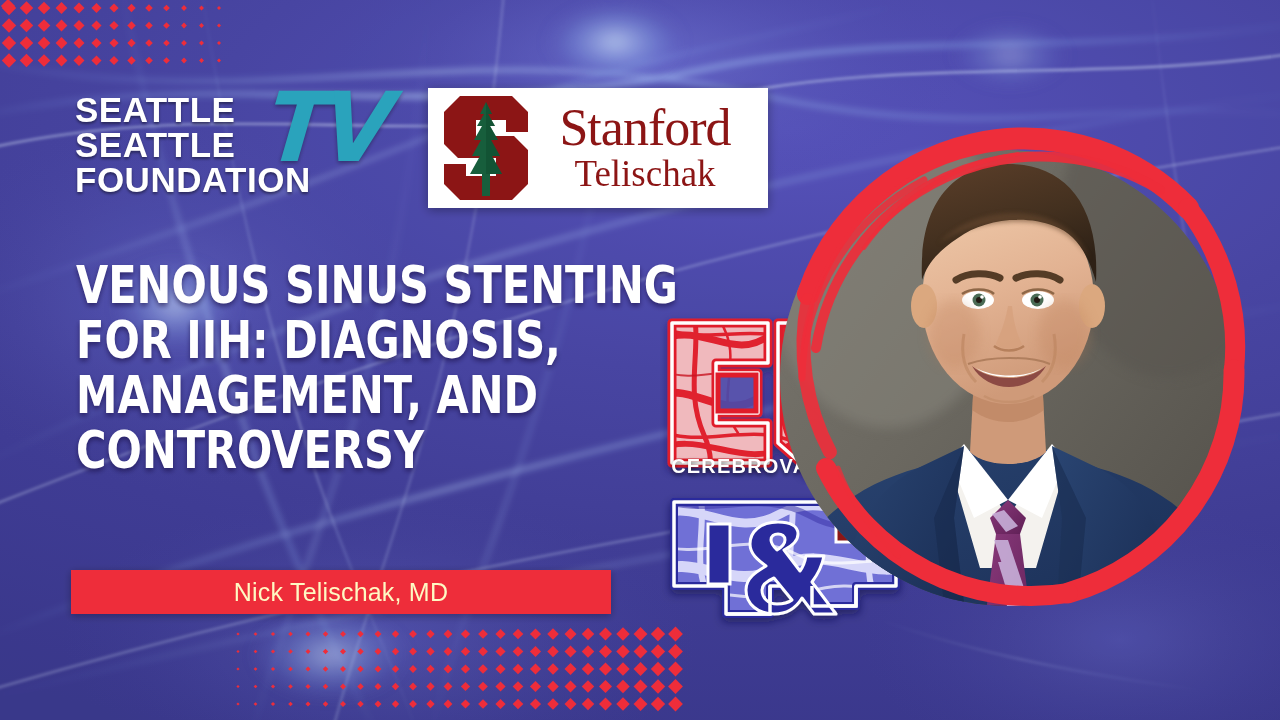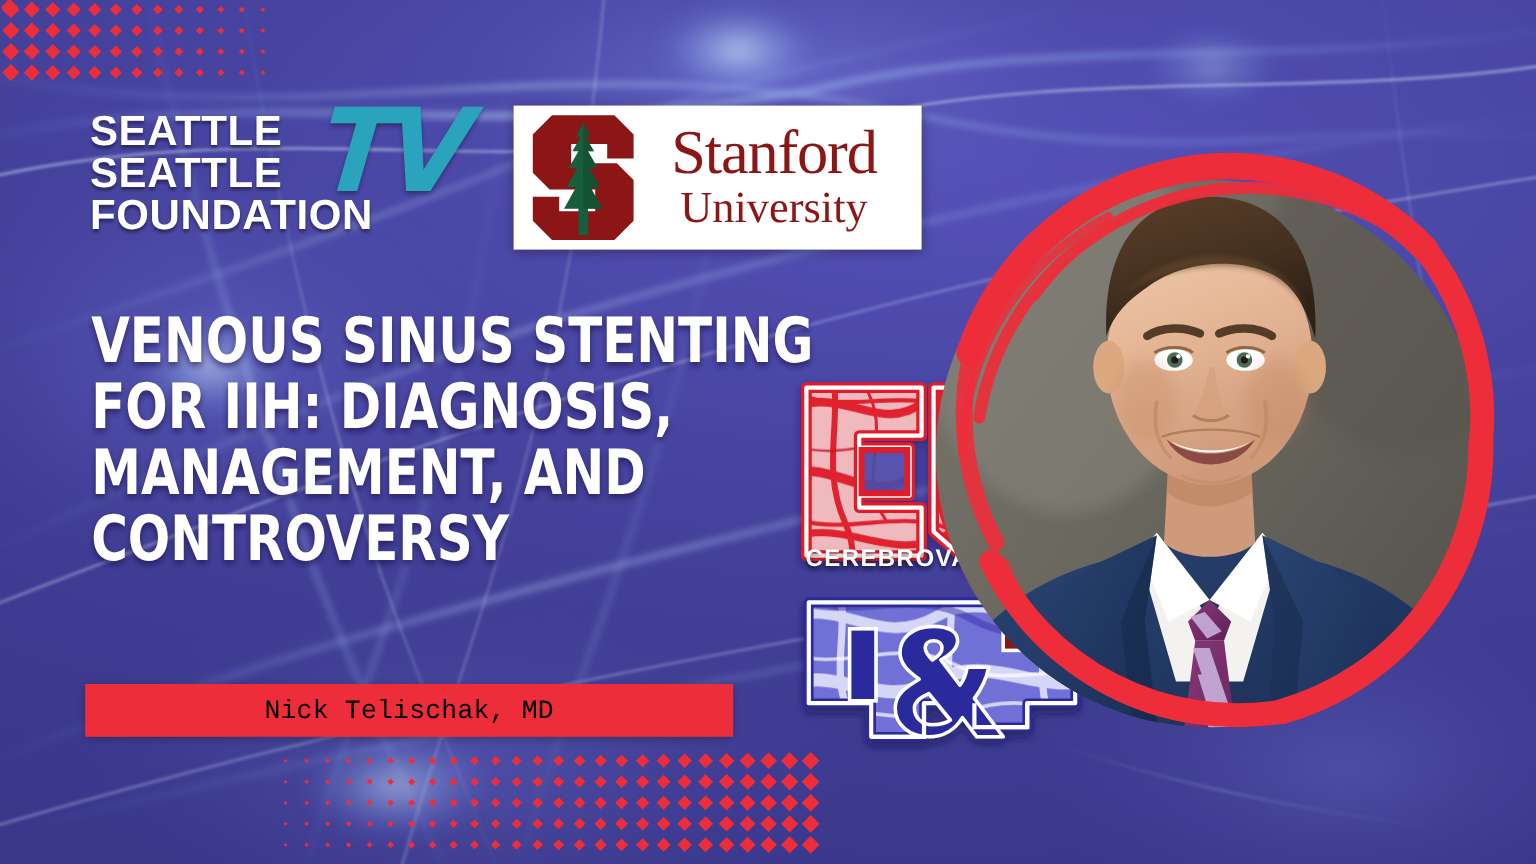--- a/index.html
+++ b/index.html
@@ -101,22 +101,22 @@
 
   
   .speaker-bar{
     position:absolute;left:71px;top:570px;
     width:540px;height:44px;
     background:#ee2d3a;
     display:flex;align-items:center;justify-content:center;
     box-shadow:0 2px 8px rgba(0,0,0,.30);
   }
   .speaker-name{
-    color:#000000;font-size:22px;line-height:25px;letter-spacing:.2px;
-    font-family:Liberation Mono, monospace;
+    color:#fef9c3;font-size:25px;line-height:25px;letter-spacing:.2px;
+    font-family:Liberation Sans, sans-serif;
   }
 
   
   .cvlogo{position:absolute;left:660px;top:305px;width:250px;height:180px;}
   .irlogo{position:absolute;left:660px;top:488px;width:250px;height:152px;}
   .cvlogo svg,.irlogo svg{display:block;width:100%;height:100%;}
   .cv-word{
     position:absolute;left:660px;top:455px;width:250px;
     text-align:center;color:#fff;font-weight:bold;
     font-size:20px;letter-spacing:1.2px;
@@ -438,21 +438,21 @@
           <path d="M50,10 L56,22 L52,22 L59,34 L54,34 L62,48 L55,48 L64,64 L56,64 L66,82 L34,82 L44,64 L36,64 L45,48 L38,48 L46,34 L41,34 L48,22 L44,22 Z"></path>
           <rect x="46" y="80" width="8" height="24"></rect>
         </g>
         <g fill="#0f4a2e" opacity=".55">
           <path d="M50,10 L56,22 L52,22 L59,34 L54,34 L62,48 L55,48 L64,64 L56,64 L66,82 L50,82 Z"></path>
         </g>
       </svg>
     </div>
     <div class="stanford-words">
       <div class="st-name">Stanford</div>
-      <div class="st-sub">University</div>
+      <div class="st-sub">Telischak</div>
     </div>
   </div>
 
   <div class="title">
     <div>VENOUS SINUS STENTING</div>
     <div>FOR IIH: DIAGNOSIS,</div>
     <div>MANAGEMENT, AND</div>
     <div>CONTROVERSY</div>
   </div>
 

